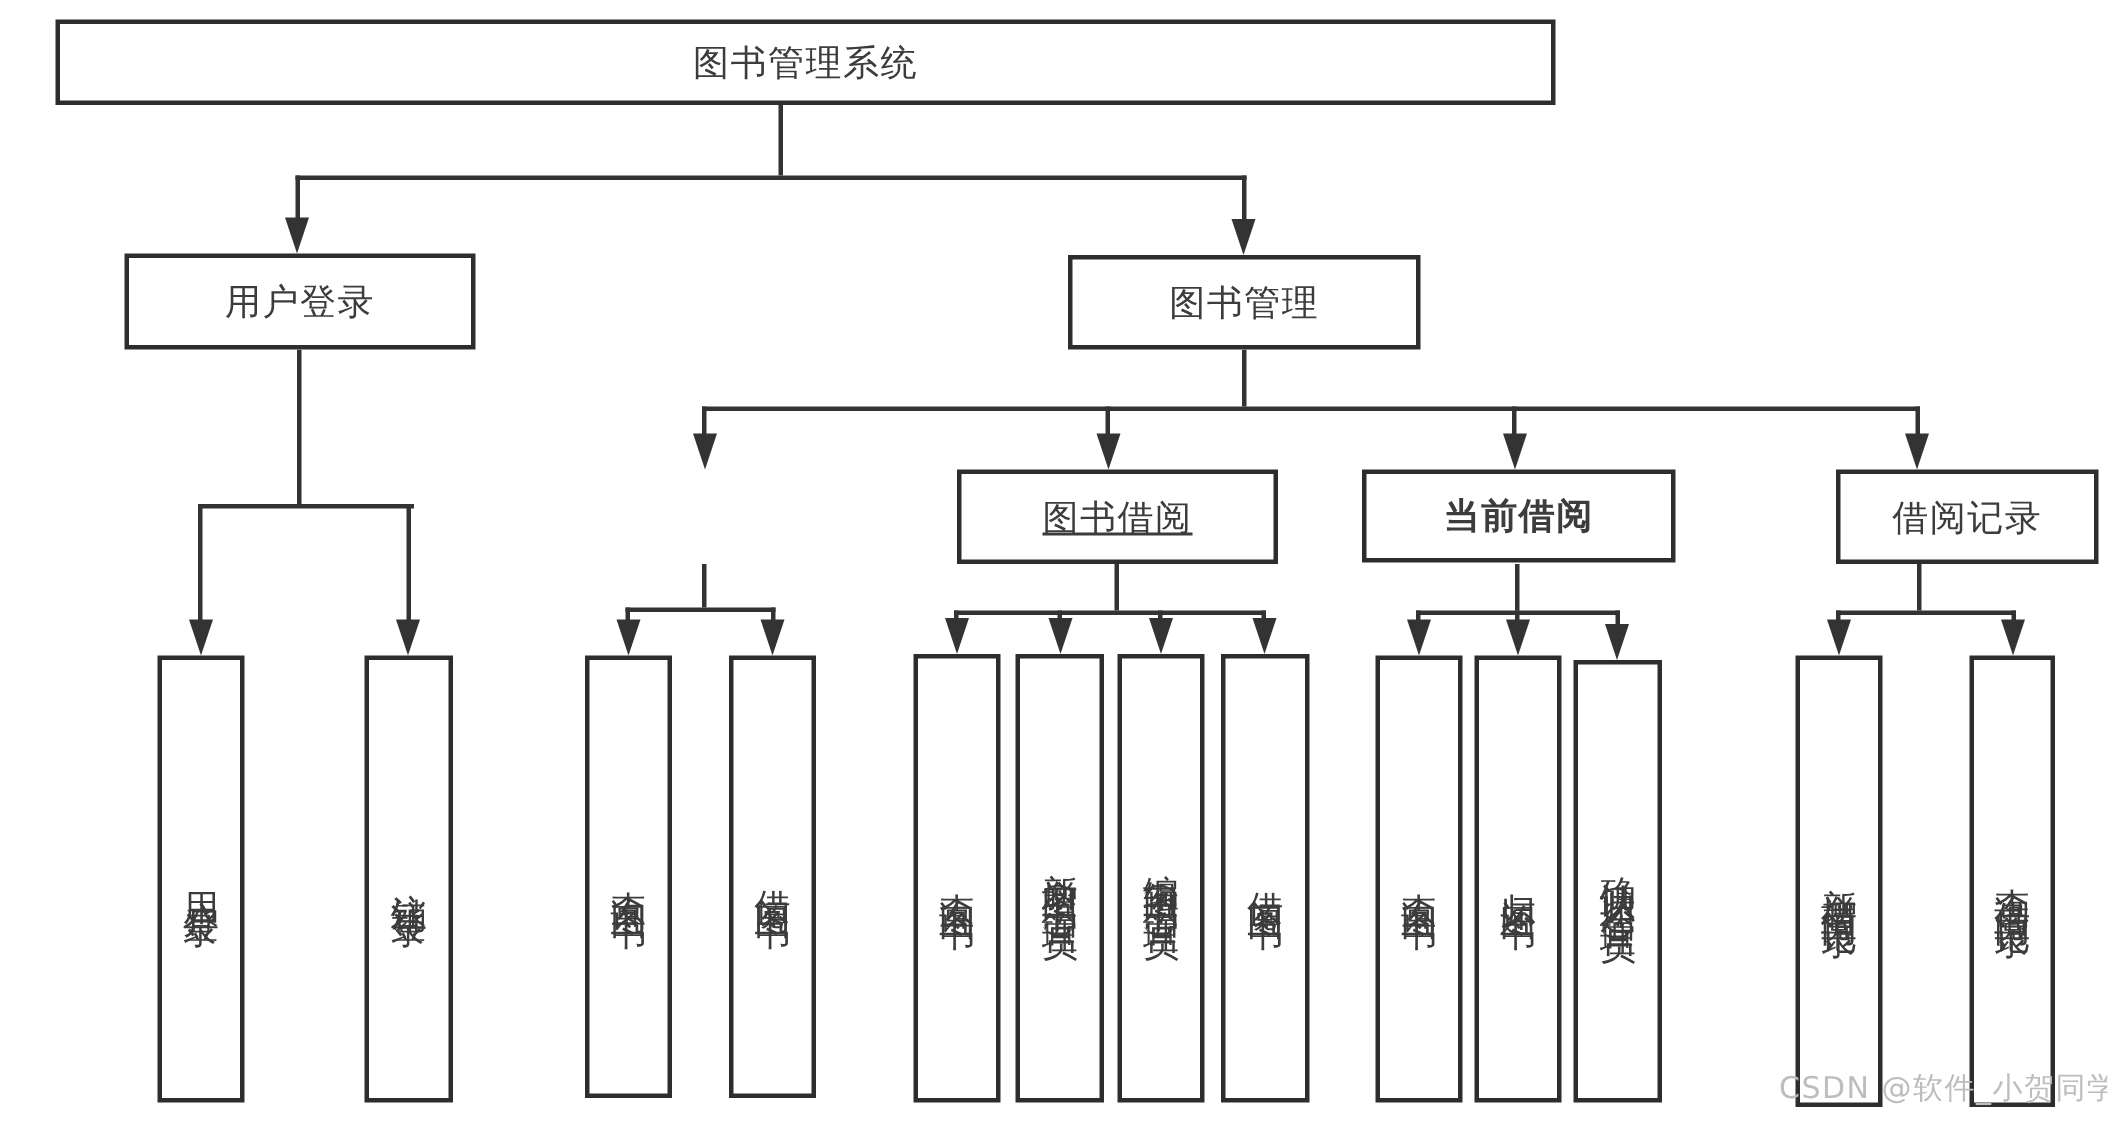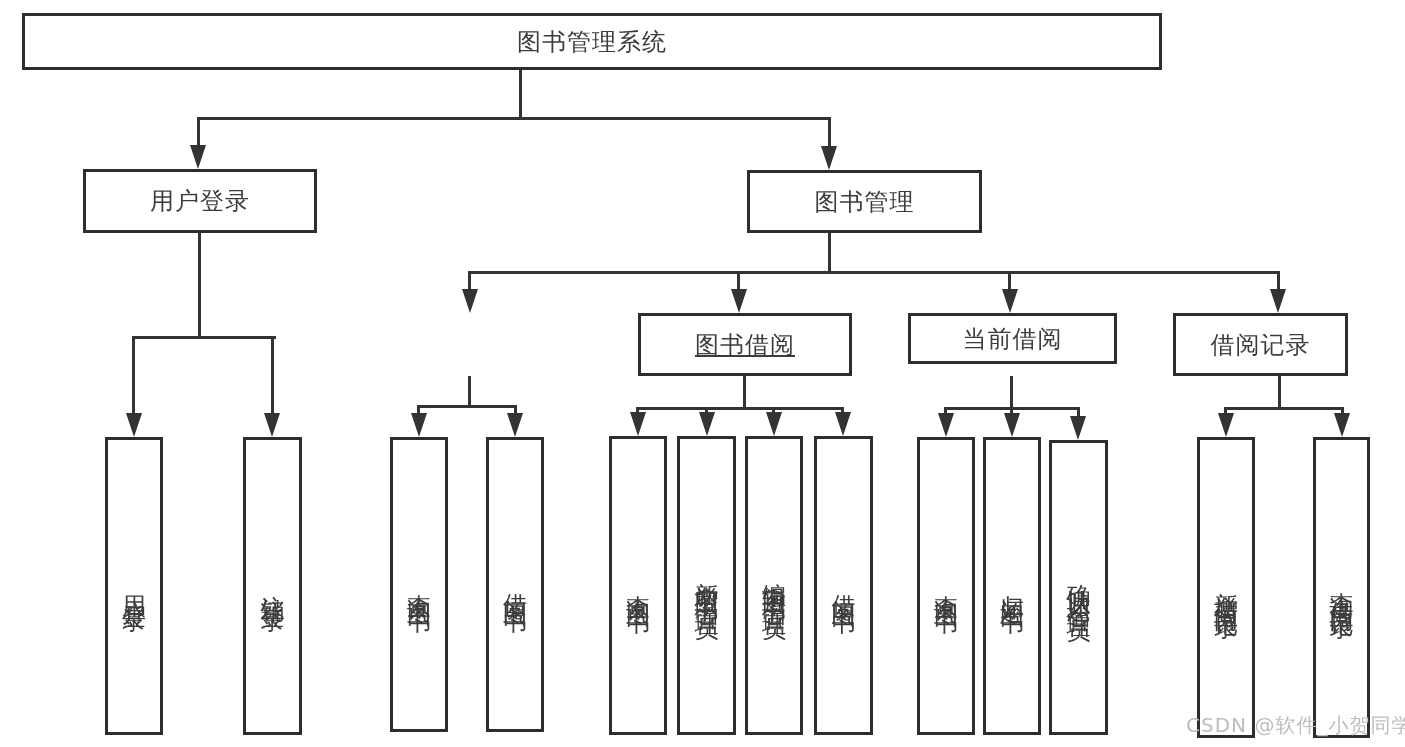--- a/index.html
+++ b/index.html
@@ -62,38 +62,38 @@
     letter-spacing: 1px;
     white-space: nowrap;
     z-index: 3;
   }
 </style>
 </head>
 <body>
 
 <div class="stage">
 
-  <div class="node" style="left:22px; top:13px; width:1140px; height:57px;">
+  <div class="node" style="left:37px; top:13px; width:1000px; height:57px;">
     <span>图书管理系统</span>
   </div>
 
   <div class="node" style="left:83px; top:169px; width:234px; height:64px;">
     <span>用户登录</span>
   </div>
-  <div class="node" style="left:712px; top:170px; width:235px; height:63px;margin-left:35px;">
+  <div class="node" style="left:712px; top:170px; width:235px; height:63px;">
     <span>图书管理</span>
   </div>
 
   <div class="node" style="left:638px; top:313px; width:214px; height:63px;text-decoration:underline;">
     <span>图书借阅</span>
   </div>
-  <div class="node" style="left:908px; top:313px; width:209px; height:51px;">
+  <div class="node" style="left:908px; top:313px; width:209px; height:62px;font-weight:bold;">
     <span>当前借阅</span>
   </div>
-  <div class="node" style="left:1173px; top:313px; width:175px; height:63px;">
+  <div class="node" style="left:1224px; top:313px; width:175px; height:63px;">
     <span>借阅记录</span>
   </div>
 
   <div class="node leaf" style="left:105px; top:437px; width:58px; height:298px;">
     <span>用户登录</span>
   </div>
   <div class="node leaf" style="left:243px; top:437px; width:59px; height:298px;">
     <span>注销登录</span>
   </div>
 

